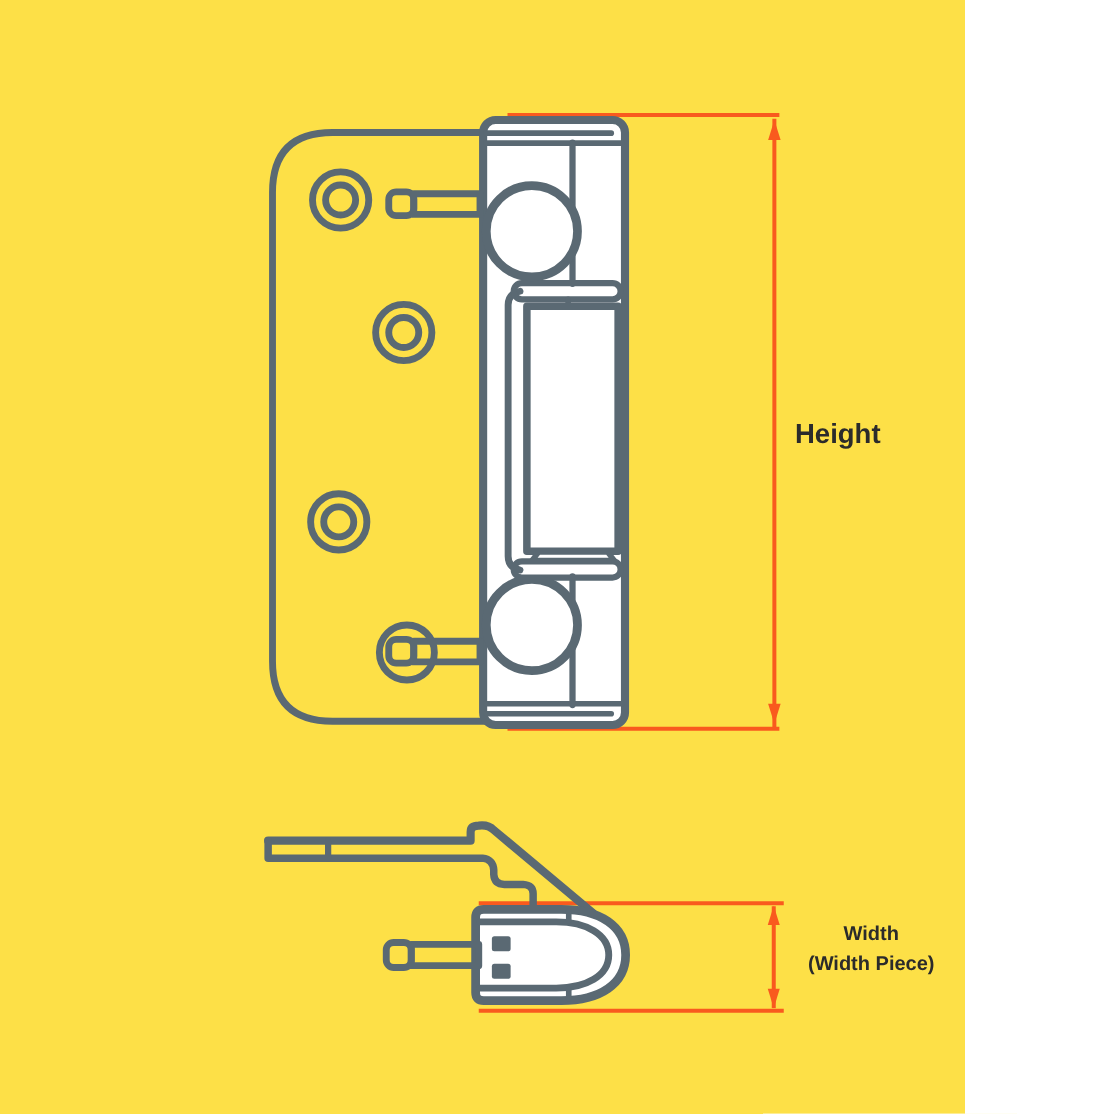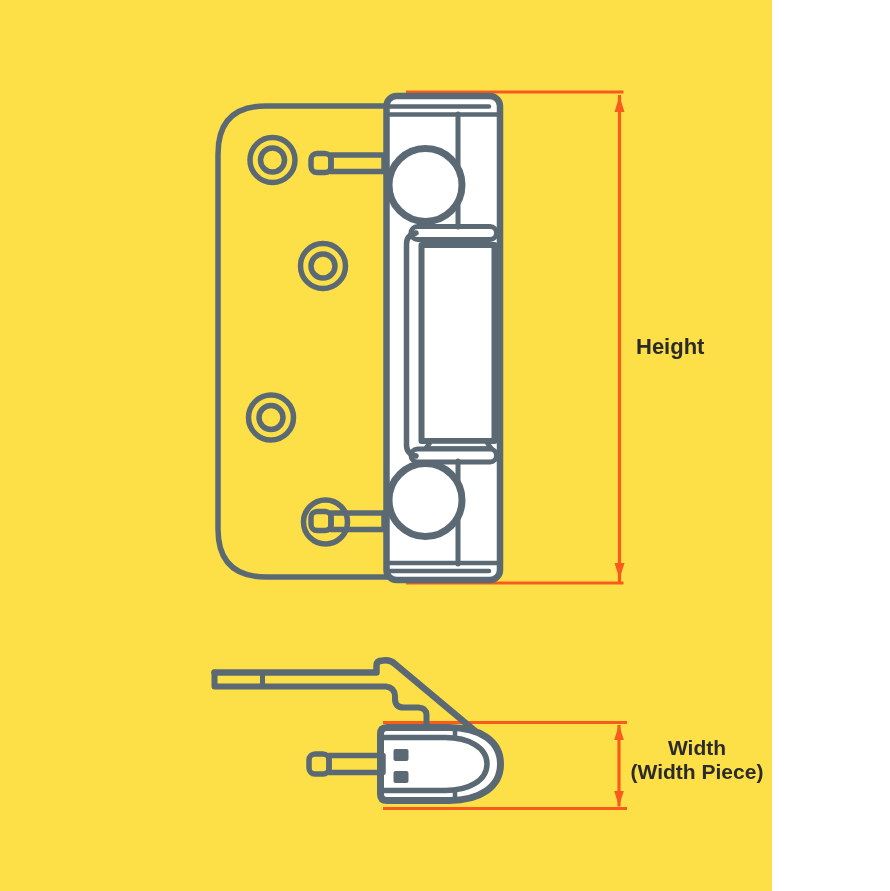--- a/index.html
+++ b/index.html
@@ -22,21 +22,21 @@
     left: 636px;
     top: 334px;
     font-size: 22px;
     line-height: 26px;
   }
   .dim-label--width {
     left: 607px;
     top: 736px;
     width: 180px;
     text-align: center;
-    font-size: 21px;
+    font-size: 16px;
     line-height: 24px;
     white-space: normal;
   }
 </style>
 </head>
 <body>
 
 <div class="stage">
 
   <svg width="890" height="891" viewBox="0 0 890 891">

